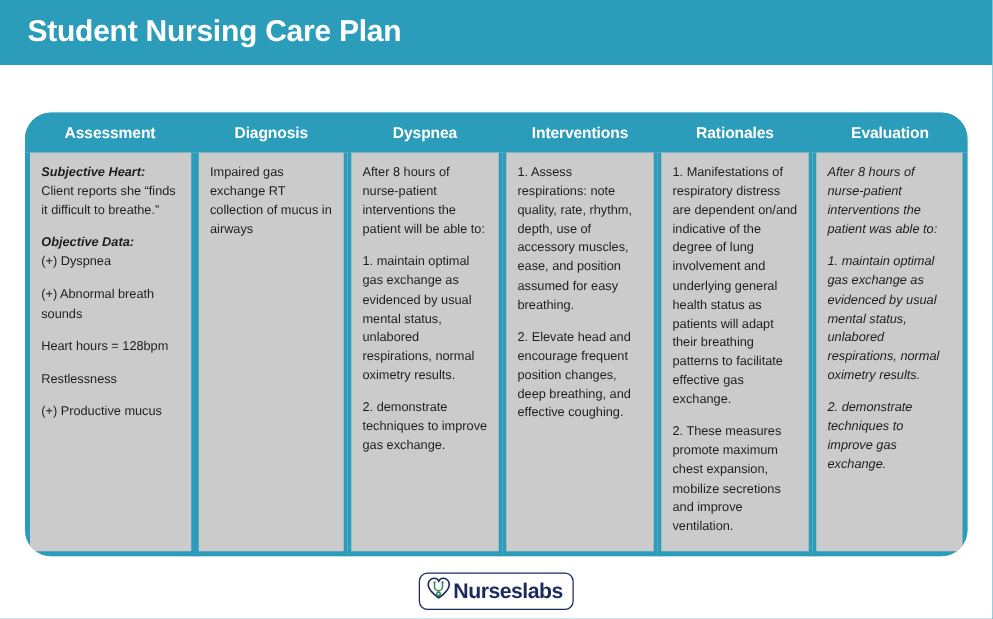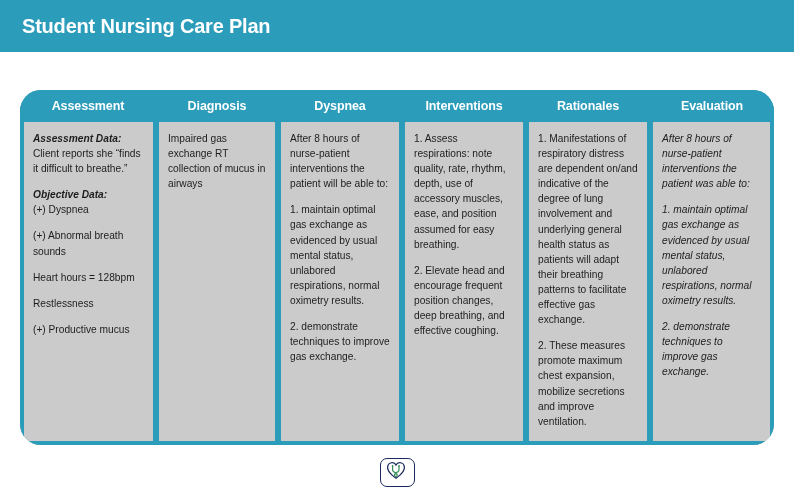--- a/index.html
+++ b/index.html
@@ -20,21 +20,21 @@
   .header-banner {
     width: 794px;
     height: 52px;
     background: #2b9cba;
     display: flex;
     align-items: center;
     padding-left: 22px;
   }
   .header-title {
     color: #ffffff;
-    font-size: 20px;
+    font-size: 24px;
     font-weight: bold;
     letter-spacing: -0.2px;
   }
 
   
   .table-wrap {
     margin: 38px 20px 0 20px;
     width: 754px;
   }
 
@@ -135,21 +135,21 @@
         <th>Rationales</th>
         <th>Evaluation</th>
       </tr>
     </thead>
 
     <tbody>
       <tr>
 
         <td>
           <div class="cell-block">
-            <span class="cell-label">Assessment Data:</span>
+            <span class="cell-label">Subjective Heart:</span>
             <span>Client reports she “finds it difficult to breathe.”</span>
           </div>
           <div class="cell-block">
             <span class="cell-label">Objective Data:</span>
             <span>(+) Dyspnea</span>
           </div>
           <div class="cell-block">
             <span>(+) Abnormal breath sounds</span>
           </div>
           <div class="cell-block">
@@ -221,14 +221,15 @@
     <span class="logo-mark">
       <svg width="20" height="19" viewBox="0 0 20 19" aria-hidden="true">
         <path d="M10 17.2 C10 17.2 1.6 11.9 1.6 6.6 C1.6 3.7 3.8 1.6 6.3 1.6 C8.0 1.6 9.4 2.6 10 3.9 C10.6 2.6 12.0 1.6 13.7 1.6 C16.2 1.6 18.4 3.7 18.4 6.6 C18.4 11.9 10 17.2 10 17.2 Z" fill="none" stroke="#1b2a5e" stroke-width="1.3"></path>
         <path d="M6.6 5.2 L6.6 8.3 C6.6 10.2 8.1 11.5 9.8 11.5 C11.5 11.5 13.0 10.2 13.0 8.3 L13.0 5.2" fill="none" stroke="#2e8b57" stroke-width="1.2"></path>
         <circle cx="6.6" cy="4.9" r="0.9" fill="#2e8b57"></circle>
         <circle cx="13.0" cy="4.9" r="0.9" fill="#2e8b57"></circle>
         <path d="M9.8 11.5 L9.8 13.3" fill="none" stroke="#2e8b57" stroke-width="1.2"></path>
         <circle cx="9.8" cy="14.1" r="1.4" fill="none" stroke="#2e8b57" stroke-width="1.2"></circle>
       </svg>
     </span>
+    <span class="logo-text">Nurseslabs</span>
   </div>
 </div>
 
 </body></html>

